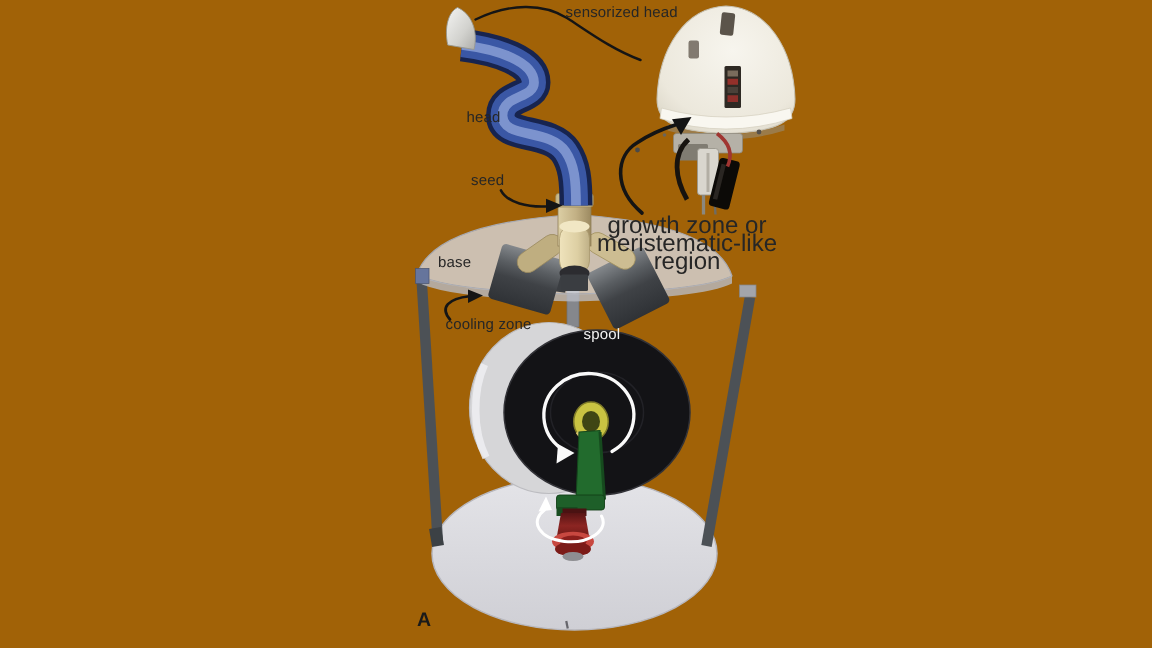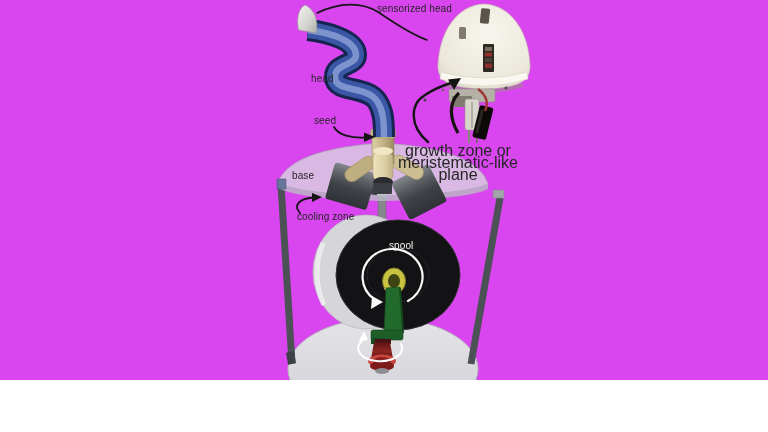--- a/index.html
+++ b/index.html
@@ -1,17 +1,17 @@
 <!DOCTYPE html>
 <html><head>
 <meta charset="utf-8">
 <style>
   html,body{margin:0;padding:0;background:#ffffff;}
   .stage{
-    position:relative;width:768px;height:380px;background:#d946ef;overflow:hidden;
+    position:relative;width:768px;height:432px;background:#a16207;overflow:hidden;
     font-family:"Liberation Sans",sans-serif;
   }
   .stage svg{position:absolute;left:0;top:0;}
   .lbl{
     position:absolute;font-size:10px;color:#262626;white-space:nowrap;
     letter-spacing:.1px;line-height:11px;
   }
   .lbl.on-dark{color:#f2f2f2;}
   .growth-block{
     position:absolute;left:395px;top:145px;width:126px;text-align:center;
@@ -197,22 +197,22 @@
       <path d="M 428 142 C 409 126 410 104 425 95 C 434 89 443 85.5 451 83" stroke="#141414" stroke-width="2.4" fill="none" stroke-linecap="round"></path>
       <polygon points="461,78 448,79.5 454,90" fill="#141414"></polygon>
     </g>
   </svg>
 
   <div class="lbl" style="left:377px;top:3px">sensorized head</div>
   <div class="lbl" style="left:311px;top:73px">head</div>
   <div class="lbl" style="left:314px;top:115px">seed</div>
   <div class="lbl" style="left:292px;top:170px">base</div>
   <div class="lbl" style="left:297px;top:211px">cooling zone</div>
-  <div class="lbl on-dark" style="left:389px;top:240px">spool</div>
+  <div class="lbl on-dark" style="left:389px;top:218px">spool</div>
 
   <div class="growth-block">
     <span>growth zone or</span>
     <span>meristematic-like</span>
-    <span>plane</span>
+    <span>region</span>
   </div>
 
   <div class="panel-letter">A</div>
 </div>
 
 </body></html>

